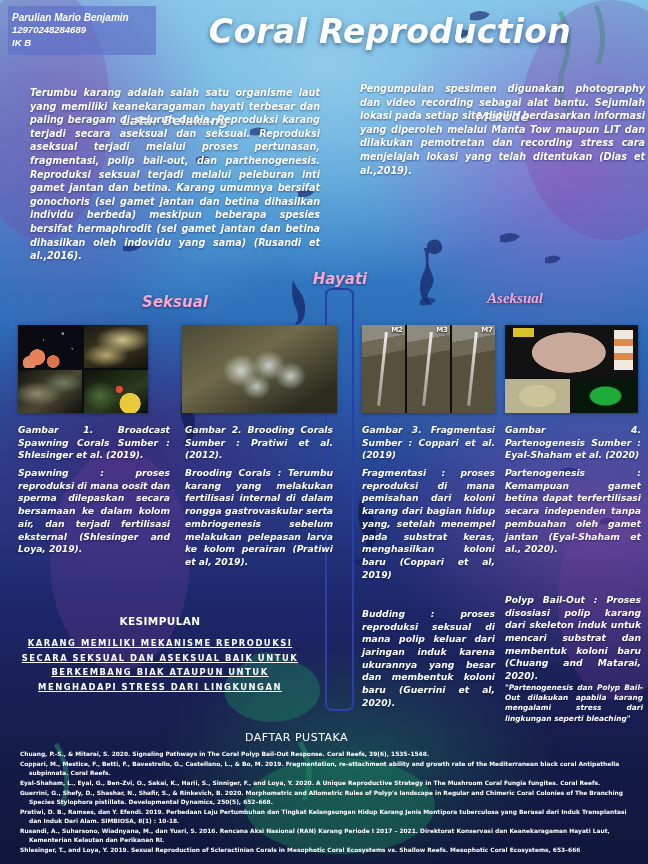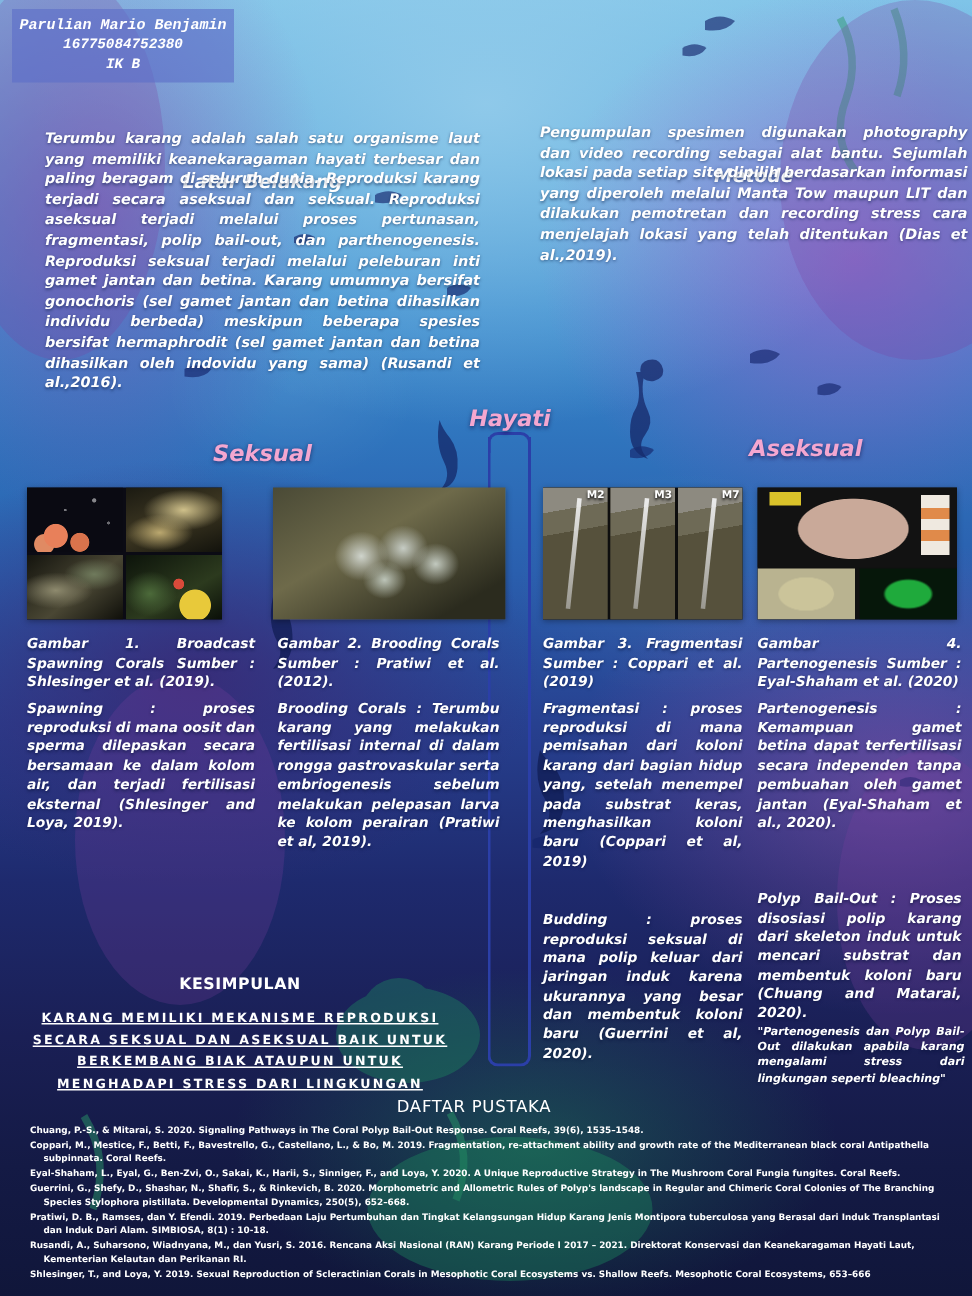--- a/index.html
+++ b/index.html
@@ -28,22 +28,22 @@
       radial-gradient(ellipse 120px 90px at 30% 30%, rgba(255,255,255,0.07), transparent 70%),
       radial-gradient(ellipse 160px 110px at 70% 45%, rgba(255,255,255,0.05), transparent 70%);
     pointer-events: none;
   }
   .deco { position: absolute; pointer-events: none; }
 
   
   .namebox {
     position: absolute; left: 8px; top: 6px; width: 148px; padding: 5px 4px 6px;
     background: rgba(92,110,200,0.62);
-    text-align: center; color: #fff; z-index: 6;
-    font-family: Liberation Mono, monospace; font-weight: bold;
+    color: #fff; z-index: 6;
+    font-family: Liberation Sans, sans-serif; font-weight: bold;
     font-style: italic; line-height: 1.32;
   }
   .namebox .nm { font-size: 10px; }
   .namebox .id { font-size: 9.5px; }
   .namebox .cl { font-size: 9.5px; }
 
   .title {
     position: absolute; left: 150px; top: 12px; width: 480px;
     text-align: center; color: #ffffff; z-index: 6;
     font-size: 33px; font-weight: bold; font-style: italic;
@@ -68,21 +68,21 @@
   #metode-head { left: 360px; top: 62px; width: 285px; }
   #metode-body { left: 360px; top: 82px; width: 285px; }
 
   .pink-h {
     position: absolute; color: #f4a7d0; z-index: 6;
     font-size: 15px; font-weight: bold; font-style: italic;
     text-shadow: 0 1px 3px rgba(20,10,60,0.6);
   }
   #h-hasil { left: 295px; top: 270px; width: 90px; text-align: center; }
   #h-seksual { left: 120px; top: 293px; width: 110px; text-align: center; }
-  #h-aseksual { left: 455px; top: 290px; width: 120px; text-align: right; }
+  #h-aseksual { left: 455px; top: 290px; width: 120px; text-align: center; font-family: Liberation Serif, serif; }
 
   .hasil-line {
     position: absolute; left: 325px; top: 291px; width: 29px; height: 420px;
     border: 2px solid #2b3fa8; border-top: none; border-radius: 0 0 7px 7px;
     z-index: 4;
   }
   .hasil-line.top {
     top: 288px; height: 14px; border: 2px solid #2b3fa8; border-bottom: none;
     border-radius: 7px 7px 0 0;
   }
@@ -162,28 +162,28 @@
   #cap4b { left: 505px; top: 594px; width: 136px; }
   .quote {
     position: absolute; left: 505px; top: 683px; width: 138px; z-index: 6;
     color: #ffffff; font-size: 7.4px; font-weight: bold; font-style: italic;
     line-height: 1.38; text-align: justify;
     text-shadow: 0 1px 2px rgba(10,20,60,0.6);
   }
 
   .kesimpulan {
     position: absolute; left: 20px; top: 615px; width: 280px; z-index: 6;
-    text-align: center; color: #ffffff; margin-top: 35px;
+    text-align: center; color: #ffffff;
   }
   .kes-h { font-size: 10.5px; font-weight: bold; letter-spacing: .4px; margin-bottom: 9px; }
   .kes-b { font-size: 8.4px; font-weight: bold; letter-spacing: 1.5px; line-height: 1.75; text-decoration: underline; }
 
   .daftar-h {
-    position: absolute; left: 226px; top: 731px; width: 180px; z-index: 6;
-    text-align: center; color: #ffffff; font-size: 11px; letter-spacing: .5px;
+    position: absolute; left: 245px; top: 731px; width: 180px; z-index: 6;
+    color: #ffffff; font-size: 11px; letter-spacing: .5px;
   }
   .refs {
     position: absolute; left: 20px; top: 750px; width: 616px; z-index: 6;
     color: #ffffff; font-size: 5.9px; font-weight: bold; line-height: 1.58;
   }
   .refs .r { text-indent: -9px; padding-left: 9px; margin-bottom: 0.5px; }
 </style>
 </head>
 <body>
 
@@ -228,24 +228,25 @@
     <g fill="#7a3fa0" opacity=".30">
       <ellipse cx="610" cy="120" rx="90" ry="120"></ellipse>
       <ellipse cx="40" cy="110" rx="70" ry="130"></ellipse>
       <ellipse cx="618" cy="600" rx="60" ry="100"></ellipse>
       <ellipse cx="120" cy="560" rx="70" ry="110"></ellipse>
     </g>
   </svg>
 
   <div class="namebox">
     <div class="nm">Parulian Mario Benjamin</div>
-    <div class="id">16775084752380</div>
+    <div class="id">12970248284689</div>
     <div class="cl">IK B</div>
   </div>
 
+  <div class="title">Coral Reproduction</div>
 
   <div class="sec-h" id="latar-head">Latar Belakang</div>
   <div class="body-txt" id="latar-body">Terumbu karang adalah salah satu organisme laut yang memiliki keanekaragaman hayati terbesar dan paling beragam di seluruh dunia. Reproduksi karang terjadi secara aseksual dan seksual. Reproduksi aseksual terjadi melalui proses pertunasan, fragmentasi, polip bail-out, dan parthenogenesis. Reproduksi seksual terjadi melalui peleburan inti gamet jantan dan betina. Karang umumnya bersifat gonochoris (sel gamet jantan dan betina dihasilkan individu berbeda) meskipun beberapa spesies bersifat hermaphrodit (sel gamet jantan dan betina dihasilkan oleh indovidu yang sama) (Rusandi et al.,2016).</div>
 
   <div class="sec-h" id="metode-head">Metode</div>
   <div class="body-txt" id="metode-body">Pengumpulan spesimen digunakan photography dan video recording sebagai alat bantu. Sejumlah lokasi pada setiap site dipilih berdasarkan informasi yang diperoleh melalui Manta Tow maupun LIT dan dilakukan pemotretan dan recording stress cara menjelajah lokasi yang telah ditentukan (Dias et al.,2019).</div>
 
   <div class="pink-h" id="h-hasil">Hayati</div>
   <div class="hasil-line top"></div>
   <div class="hasil-line"></div>

